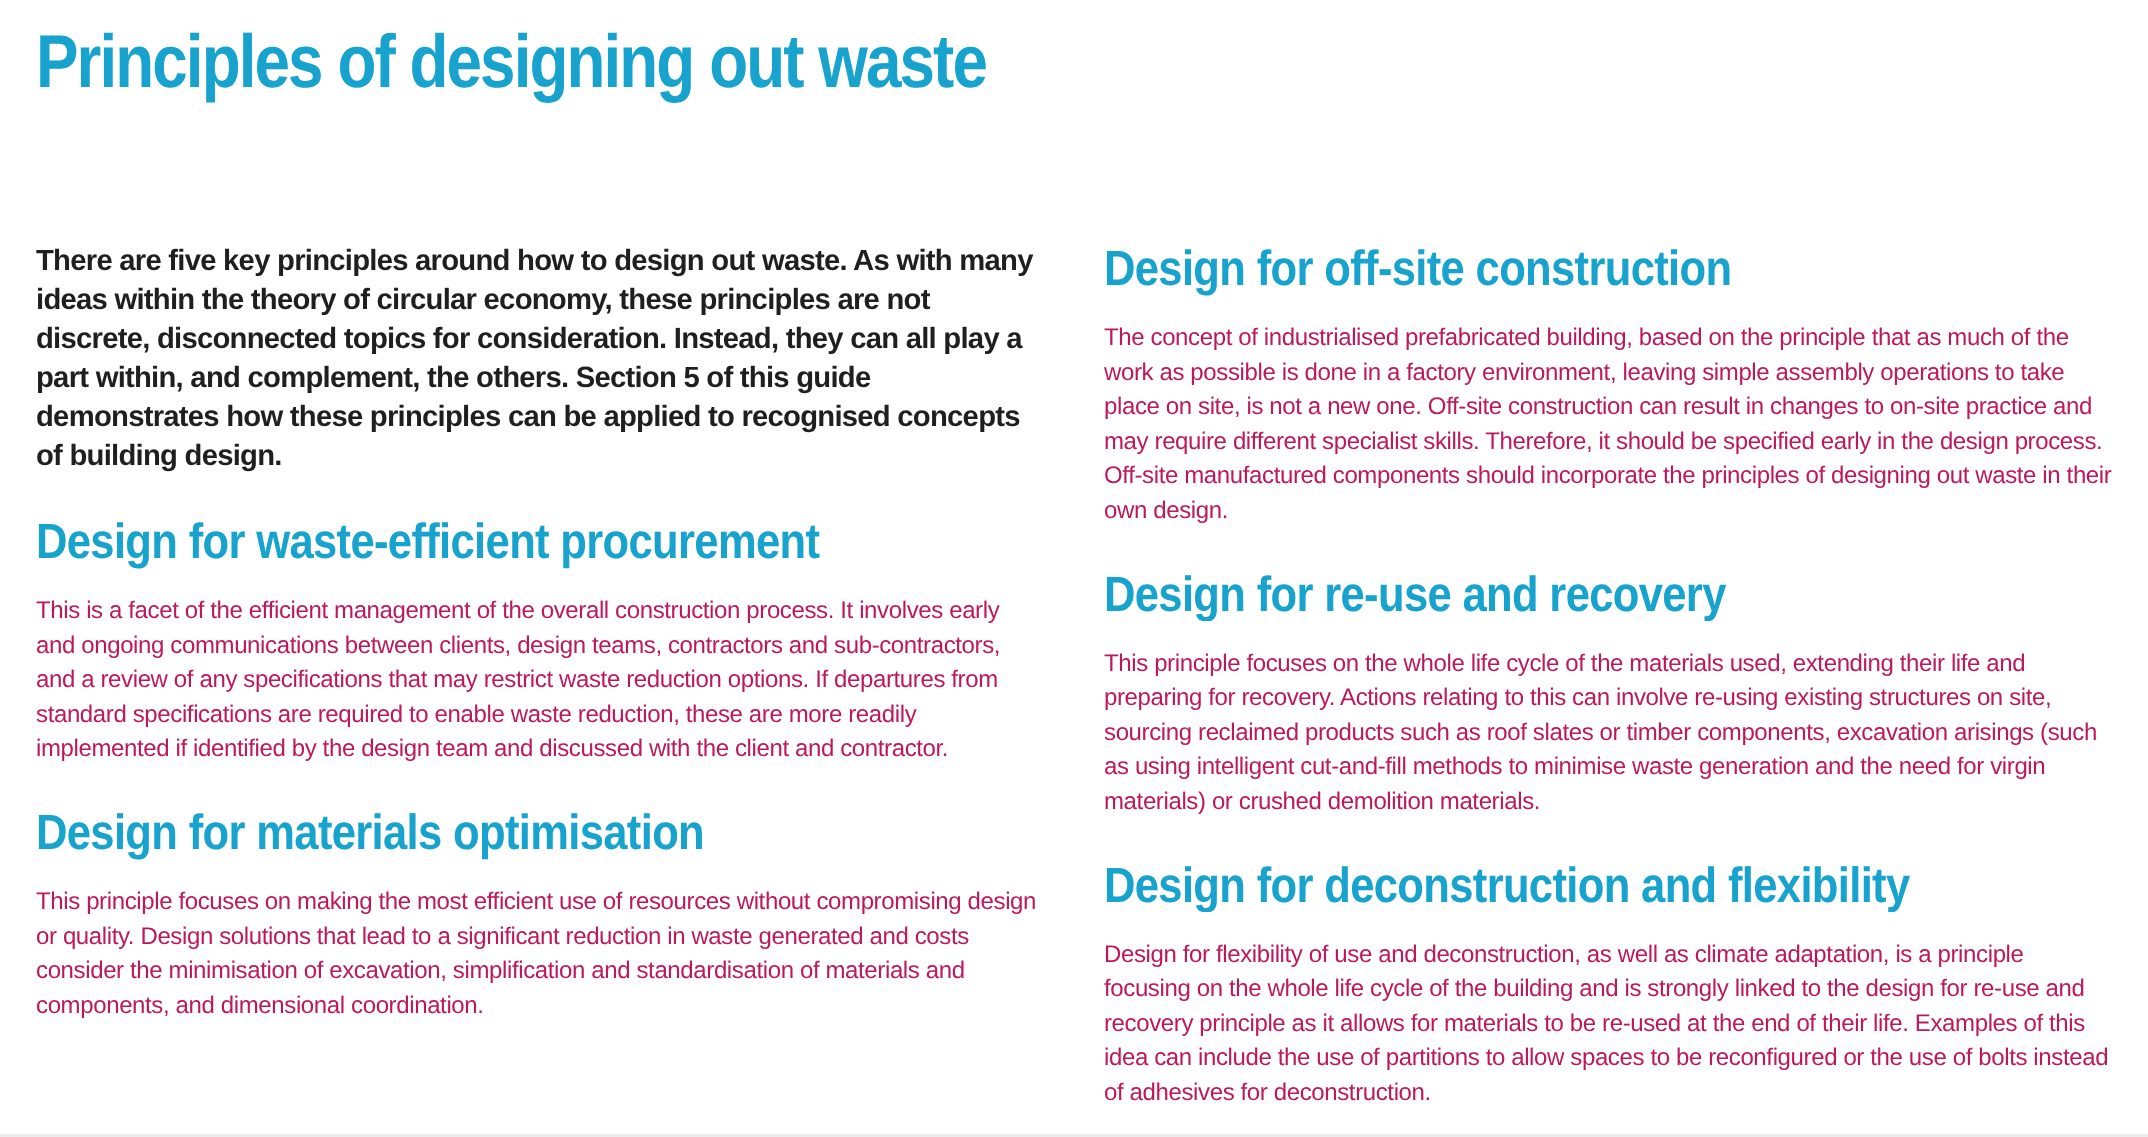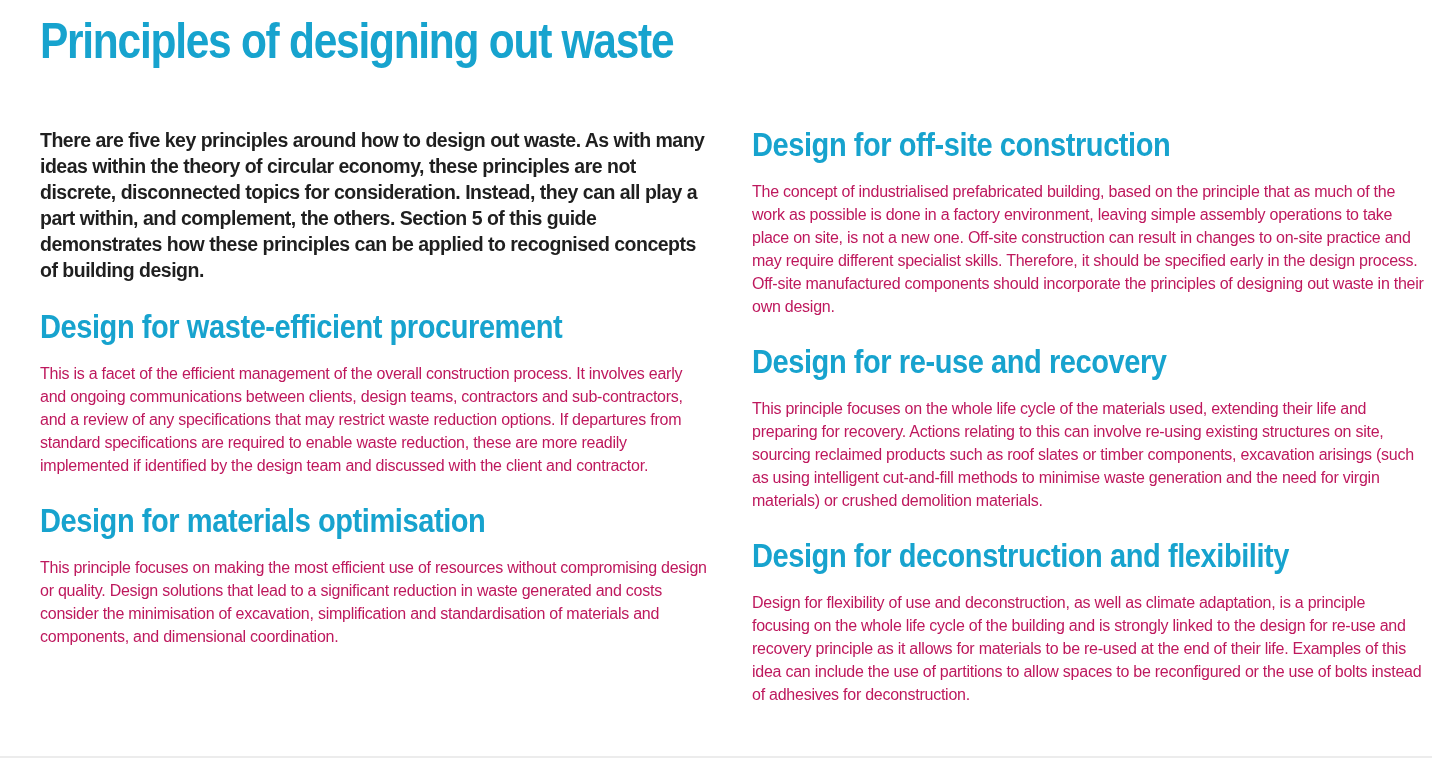--- a/index.html
+++ b/index.html
@@ -13,39 +13,39 @@
     height: 758px;
     position: relative;
     overflow: hidden;
     font-family: "Liberation Sans", sans-serif;
     color: #2b2b2b;
   }
 
   .page {
     width: 100%;
     height: 100%;
-    padding: 14px 24px 0 40px;
+    padding: 14px 24px 0 24px;
     position: relative;
   }
 
   .page-title {
     color: #17a3ce;
     font-size: 50px;
     font-weight: 700;
     letter-spacing: -1.5px;
     line-height: 54px;
     white-space: nowrap;
     transform: scaleX(0.85);
     transform-origin: left top;
   }
 
   .columns {
     display: flex;
     gap: 40px;
-    margin-top: 59px;
+    margin-top: 93px;
   }
 
   .column {
     width: 672px;
     flex: 0 0 672px;
   }
 
   .intro-paragraph {
     font-size: 19.5px;
     font-weight: 700;

